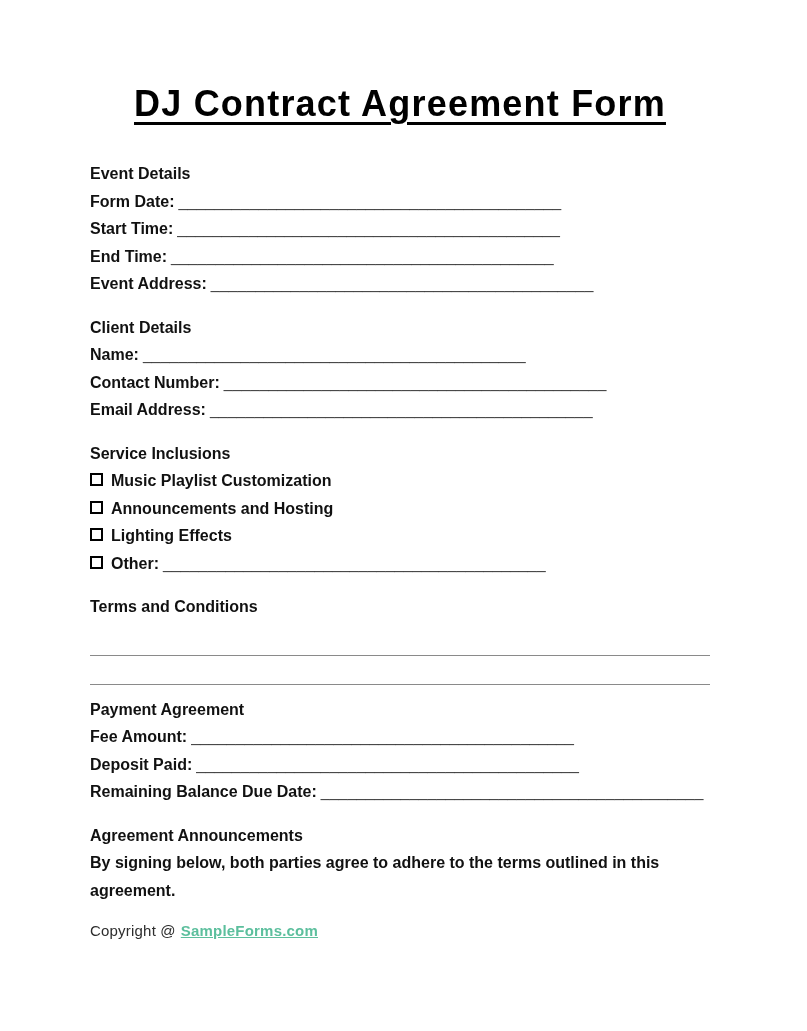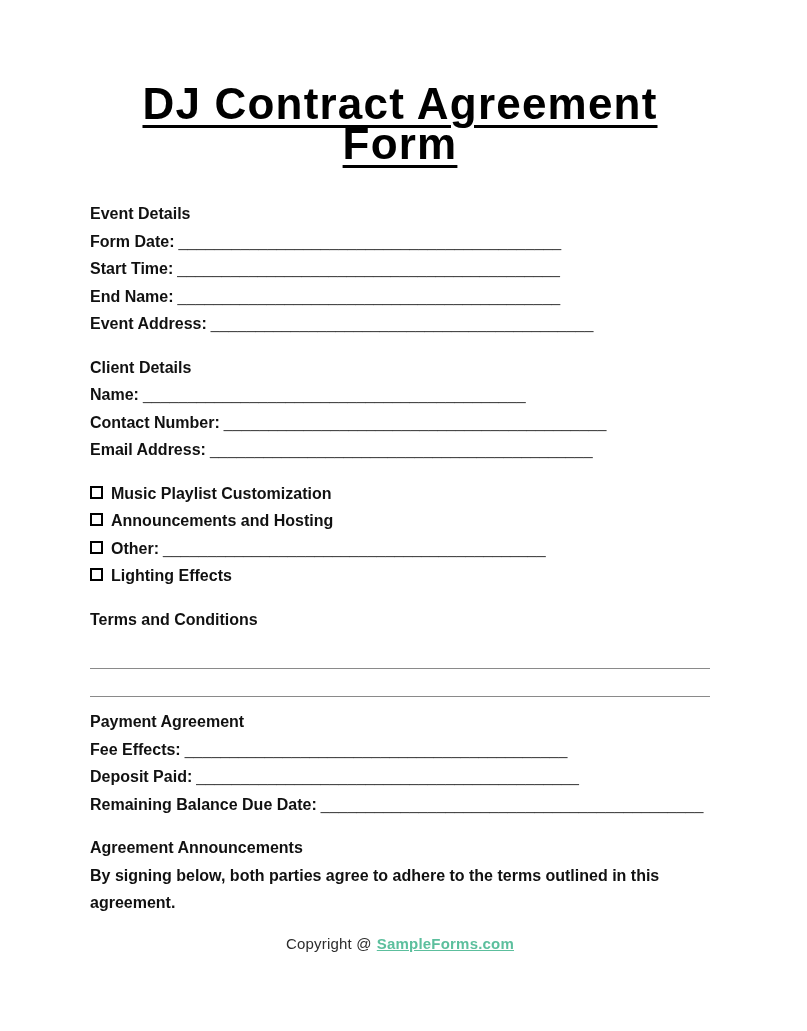--- a/index.html
+++ b/index.html
@@ -8,21 +8,21 @@
     box-sizing:border-box;
     width:807px;height:1031px;
     padding:84px 97px 0 90px;
     font-family:"Liberation Sans", sans-serif;
     color:#111;
     background:#fff;
   }
   .doc-title{
     margin:0 0 36px 0;
     text-align:center;
-    font-size:44px;
+    font-size:36px;
     font-weight:700;
     letter-spacing:1.2px;
     color:#000;
     text-decoration:underline;
     text-decoration-thickness:3px;
     text-underline-offset:6px;
     line-height:40px;
   }
   .section{margin:0 0 16px 0;}
   .row{
@@ -47,21 +47,21 @@
     background:#fff;
   }
   .terms-section{margin-bottom:11px;}
   .terms-rule{
     height:27.5px;
     border-bottom:1.5px solid #8a8a8a;
   }
   .terms-rule.first{margin-top:7px;}
   .footer{
     margin-top:15px;
-    text-align:center;
+    text-align:left;
     font-size:15px;
     letter-spacing:0.2px;
     color:#2d2d2d;
     line-height:22px;
   }
   .brand-link{
     font-weight:700;
     text-decoration:underline;
     margin-left:5px;
     cursor:pointer;
@@ -76,65 +76,66 @@
 
   <div class="section">
     <div class="row">Event Details</div>
     <div class="row">
       <span>Form Date:</span><span class="blank">___________________________________________</span>
     </div>
     <div class="row">
       <span>Start Time:</span><span class="blank">___________________________________________</span>
     </div>
     <div class="row">
-      <span>End Name:</span><span class="blank">___________________________________________</span>
+      <span>End Time:</span><span class="blank">___________________________________________</span>
     </div>
     <div class="row">
       <span>Event Address:</span><span class="blank">___________________________________________</span>
     </div>
   </div>
 
   <div class="section">
     <div class="row">Client Details</div>
     <div class="row">
       <span>Name:</span><span class="blank">___________________________________________</span>
     </div>
     <div class="row">
       <span>Contact Number:</span><span class="blank">___________________________________________</span>
     </div>
     <div class="row">
       <span>Email Address:</span><span class="blank">___________________________________________</span>
     </div>
   </div>
 
   <div class="section">
+    <div class="row">Service Inclusions</div>
     <div class="row">
       <span class="checkbox"></span><span>Music Playlist Customization</span>
     </div>
     <div class="row">
       <span class="checkbox"></span><span>Announcements and Hosting</span>
     </div>
     <div class="row">
-      <span class="checkbox"></span><span>Other:</span><span class="blank">___________________________________________</span>
+      <span class="checkbox"></span><span>Lighting Effects</span>
     </div>
     <div class="row">
-      <span class="checkbox"></span><span>Lighting Effects</span>
+      <span class="checkbox"></span><span>Other:</span><span class="blank">___________________________________________</span>
     </div>
   </div>
 
   <div class="section terms-section">
     <div class="row">Terms and Conditions</div>
     <div class="terms-rule first"></div>
     <div class="terms-rule"></div>
   </div>
 
   <div class="section">
     <div class="row">Payment Agreement</div>
     <div class="row">
-      <span>Fee Effects:</span><span class="blank">___________________________________________</span>
+      <span>Fee Amount:</span><span class="blank">___________________________________________</span>
     </div>
     <div class="row">
       <span>Deposit Paid:</span><span class="blank">___________________________________________</span>
     </div>
     <div class="row">
       <span>Remaining Balance Due Date:</span><span class="blank">___________________________________________</span>
     </div>
   </div>
 
   <div class="section">

